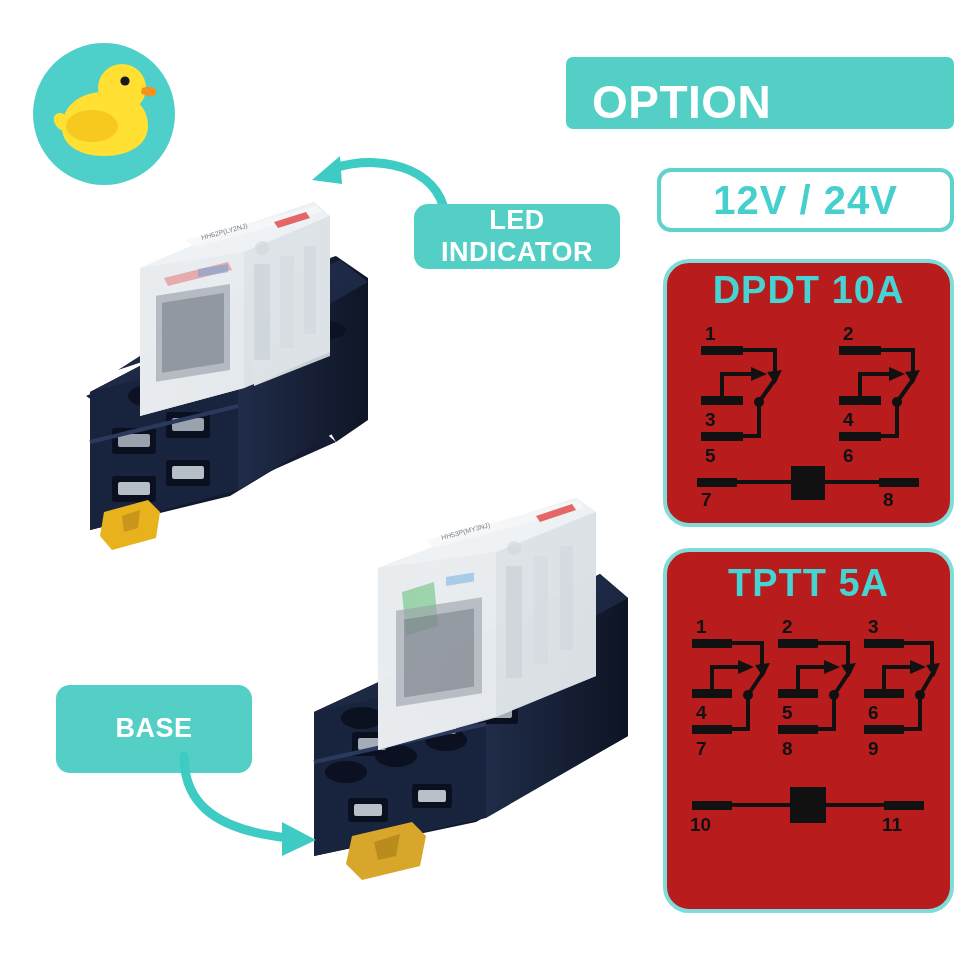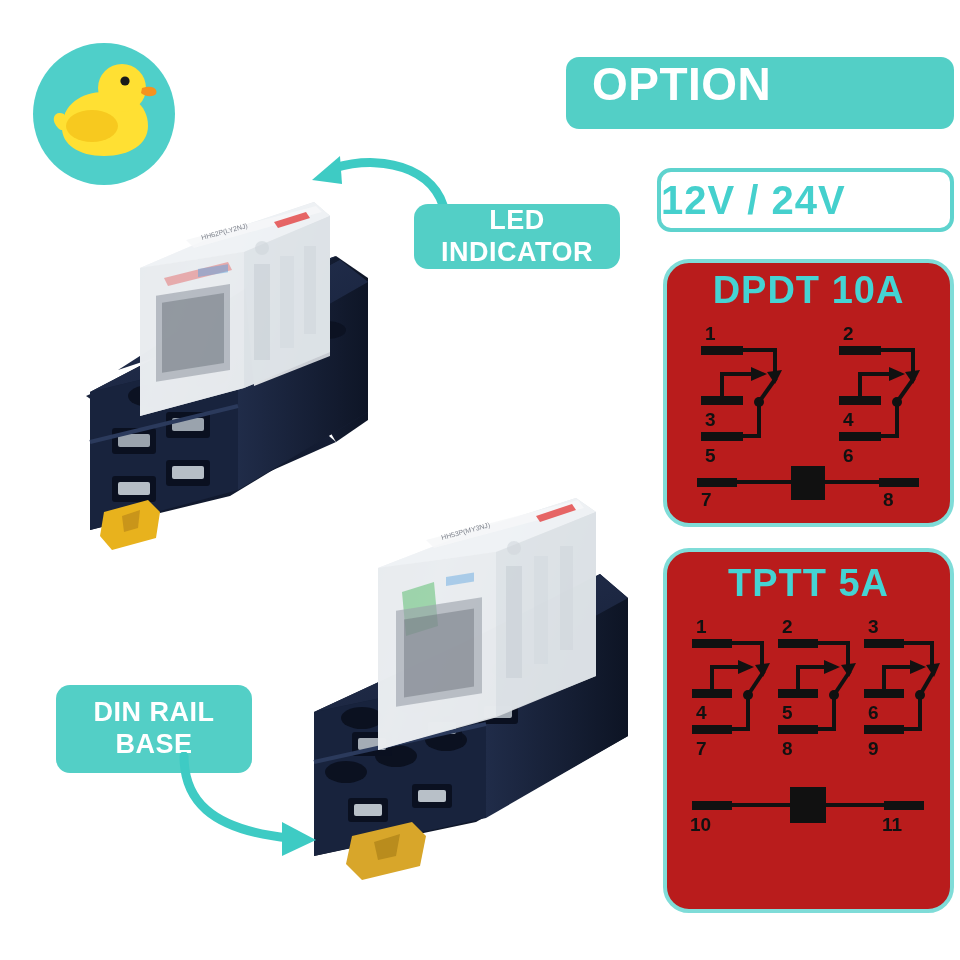--- a/index.html
+++ b/index.html
@@ -30,29 +30,29 @@
   #callout-led{left:414px;top:204px;width:206px;height:65px;font-size:27px;}
   #callout-din{left:56px;top:685px;width:196px;height:88px;font-size:27px;}
 
   .callout-arrow{position:absolute;pointer-events:none;}
   #arrow-led{left:296px;top:150px;width:180px;height:80px;}
   #arrow-din{left:178px;top:752px;width:160px;height:112px;}
 
   
   #option-banner{
     position:absolute;left:566px;top:57px;width:388px;height:72px;
-    background:#53cfc6;border-radius:13px;
-    display:flex;align-items:flex-start;
+    background:#53cfc6;border-radius:7px;
+    display:flex;align-items:flex-end;
     color:#ffffff;font-size:46px;font-weight:bold;letter-spacing:.5px;
     padding-left:26px;box-sizing:border-box;
   }
   #voltage-box{
     position:absolute;left:657px;top:168px;width:297px;height:64px;
     border:4px solid #5ed3ce;border-radius:14px;box-sizing:border-box;
-    display:flex;align-items:center;justify-content:flex-start;
+    display:flex;align-items:center;justify-content:center;
     color:#45d0cd;font-size:40px;font-weight:bold;letter-spacing:1px;
   }
   .spec-card{
     position:absolute;
     border:4px solid #7fdcd8;border-radius:26px;box-sizing:border-box;
     background:#b91c1c;
   }
   #card-dpdt{left:663px;top:259px;width:291px;height:268px;}
   #card-tptt{left:663px;top:548px;width:291px;height:365px;}
   .spec-title{
@@ -250,21 +250,20 @@
   </svg>
   <div id="callout-led" class="callout">
     <div>
       <div>LED</div>
       <div>INDICATOR</div>
     </div>
   </div>
 
   <div id="callout-din" class="callout">
     <div>
-      <div>DIN RAIL</div>
       <div>BASE</div>
     </div>
   </div>
   <svg id="arrow-din" class="callout-arrow" viewBox="0 0 160 112">
     <path d="M6 4 C6 46 30 78 112 86" stroke="#3ecbc4" stroke-width="9" fill="none" stroke-linecap="round"></path>
     <path d="M104 70 L138 88 L104 104 Z" fill="#3ecbc4"></path>
   </svg>
 
   <div id="option-banner">
     <span>OPTION</span>

